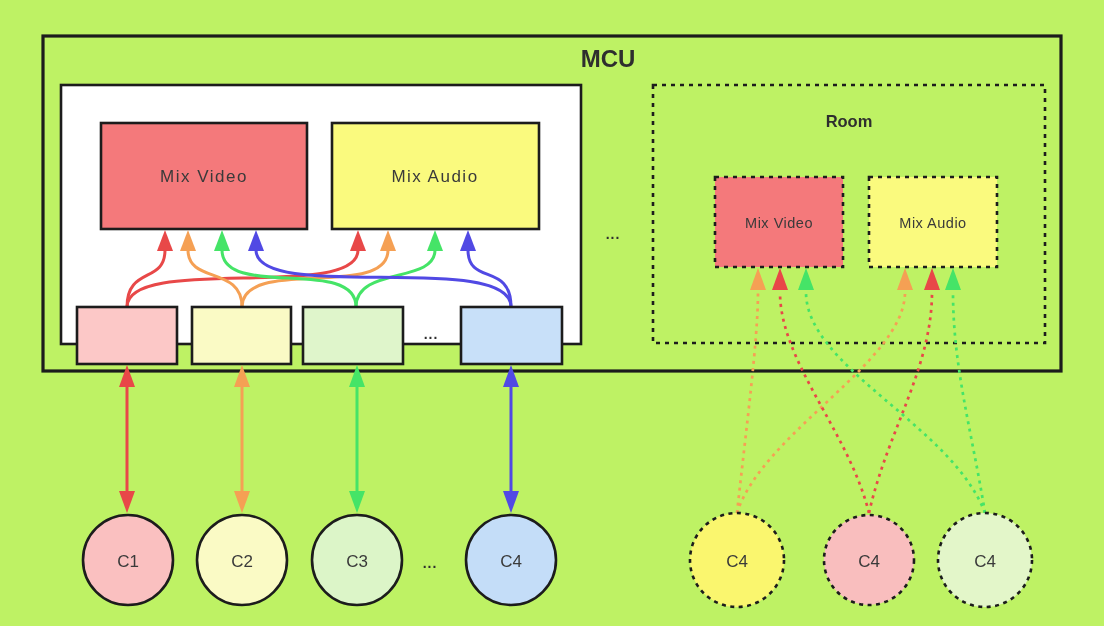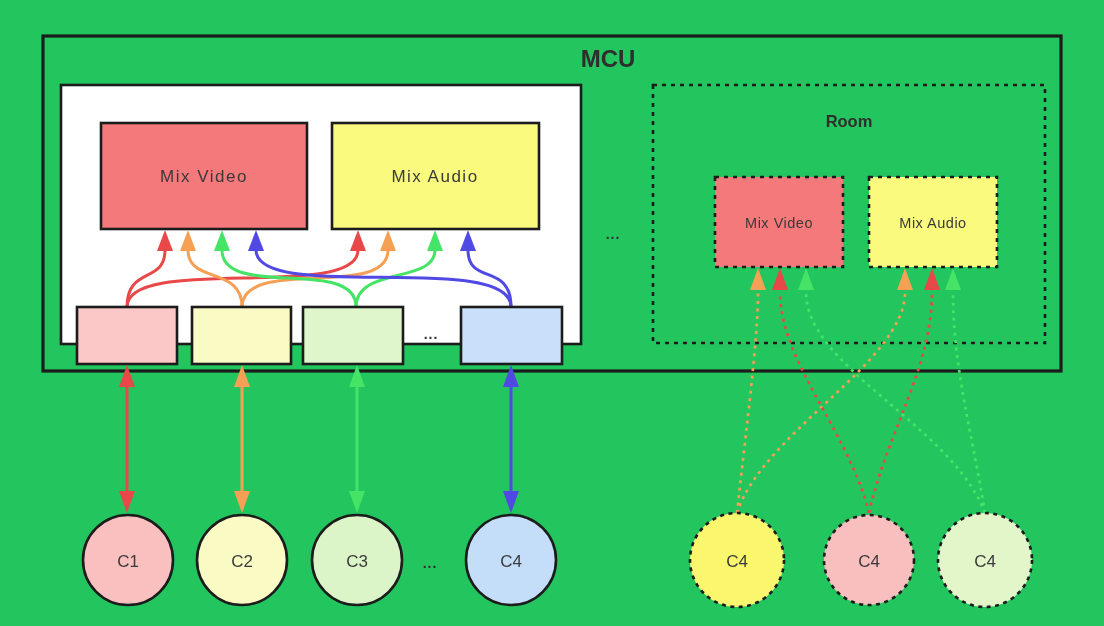--- a/index.html
+++ b/index.html
@@ -1,16 +1,16 @@
 <!DOCTYPE html>
 <html><head>
 <meta charset="utf-8">
 <style>
   html,body{margin:0;padding:0;background:#ffffff;}
-  .stage{width:1104px;height:626px;position:relative;background:#22c55e;
+  .stage{width:1104px;height:626px;position:relative;background:#bef264;
          font-family:"Liberation Sans", sans-serif;}
   svg{display:block;}
   .box{stroke:#1c1c1c;stroke-width:2.6;}
   .box-thick{stroke:#1c1c1c;stroke-width:3.2;fill:none;}
   .box-dotted{stroke:#1c1c1c;stroke-width:2.6;stroke-dasharray:4 5;}
   .circle{stroke:#1c1c1c;stroke-width:2.6;}
   .circle-dotted{stroke:#1c1c1c;stroke-width:2.6;stroke-dasharray:4 4.5;}
   .arrow-line{fill:none;stroke-width:3;}
   .arrow-line-dotted{fill:none;stroke-width:2.7;stroke-dasharray:3 4.5;}
   .lbl{fill:#2e2e2e;}

